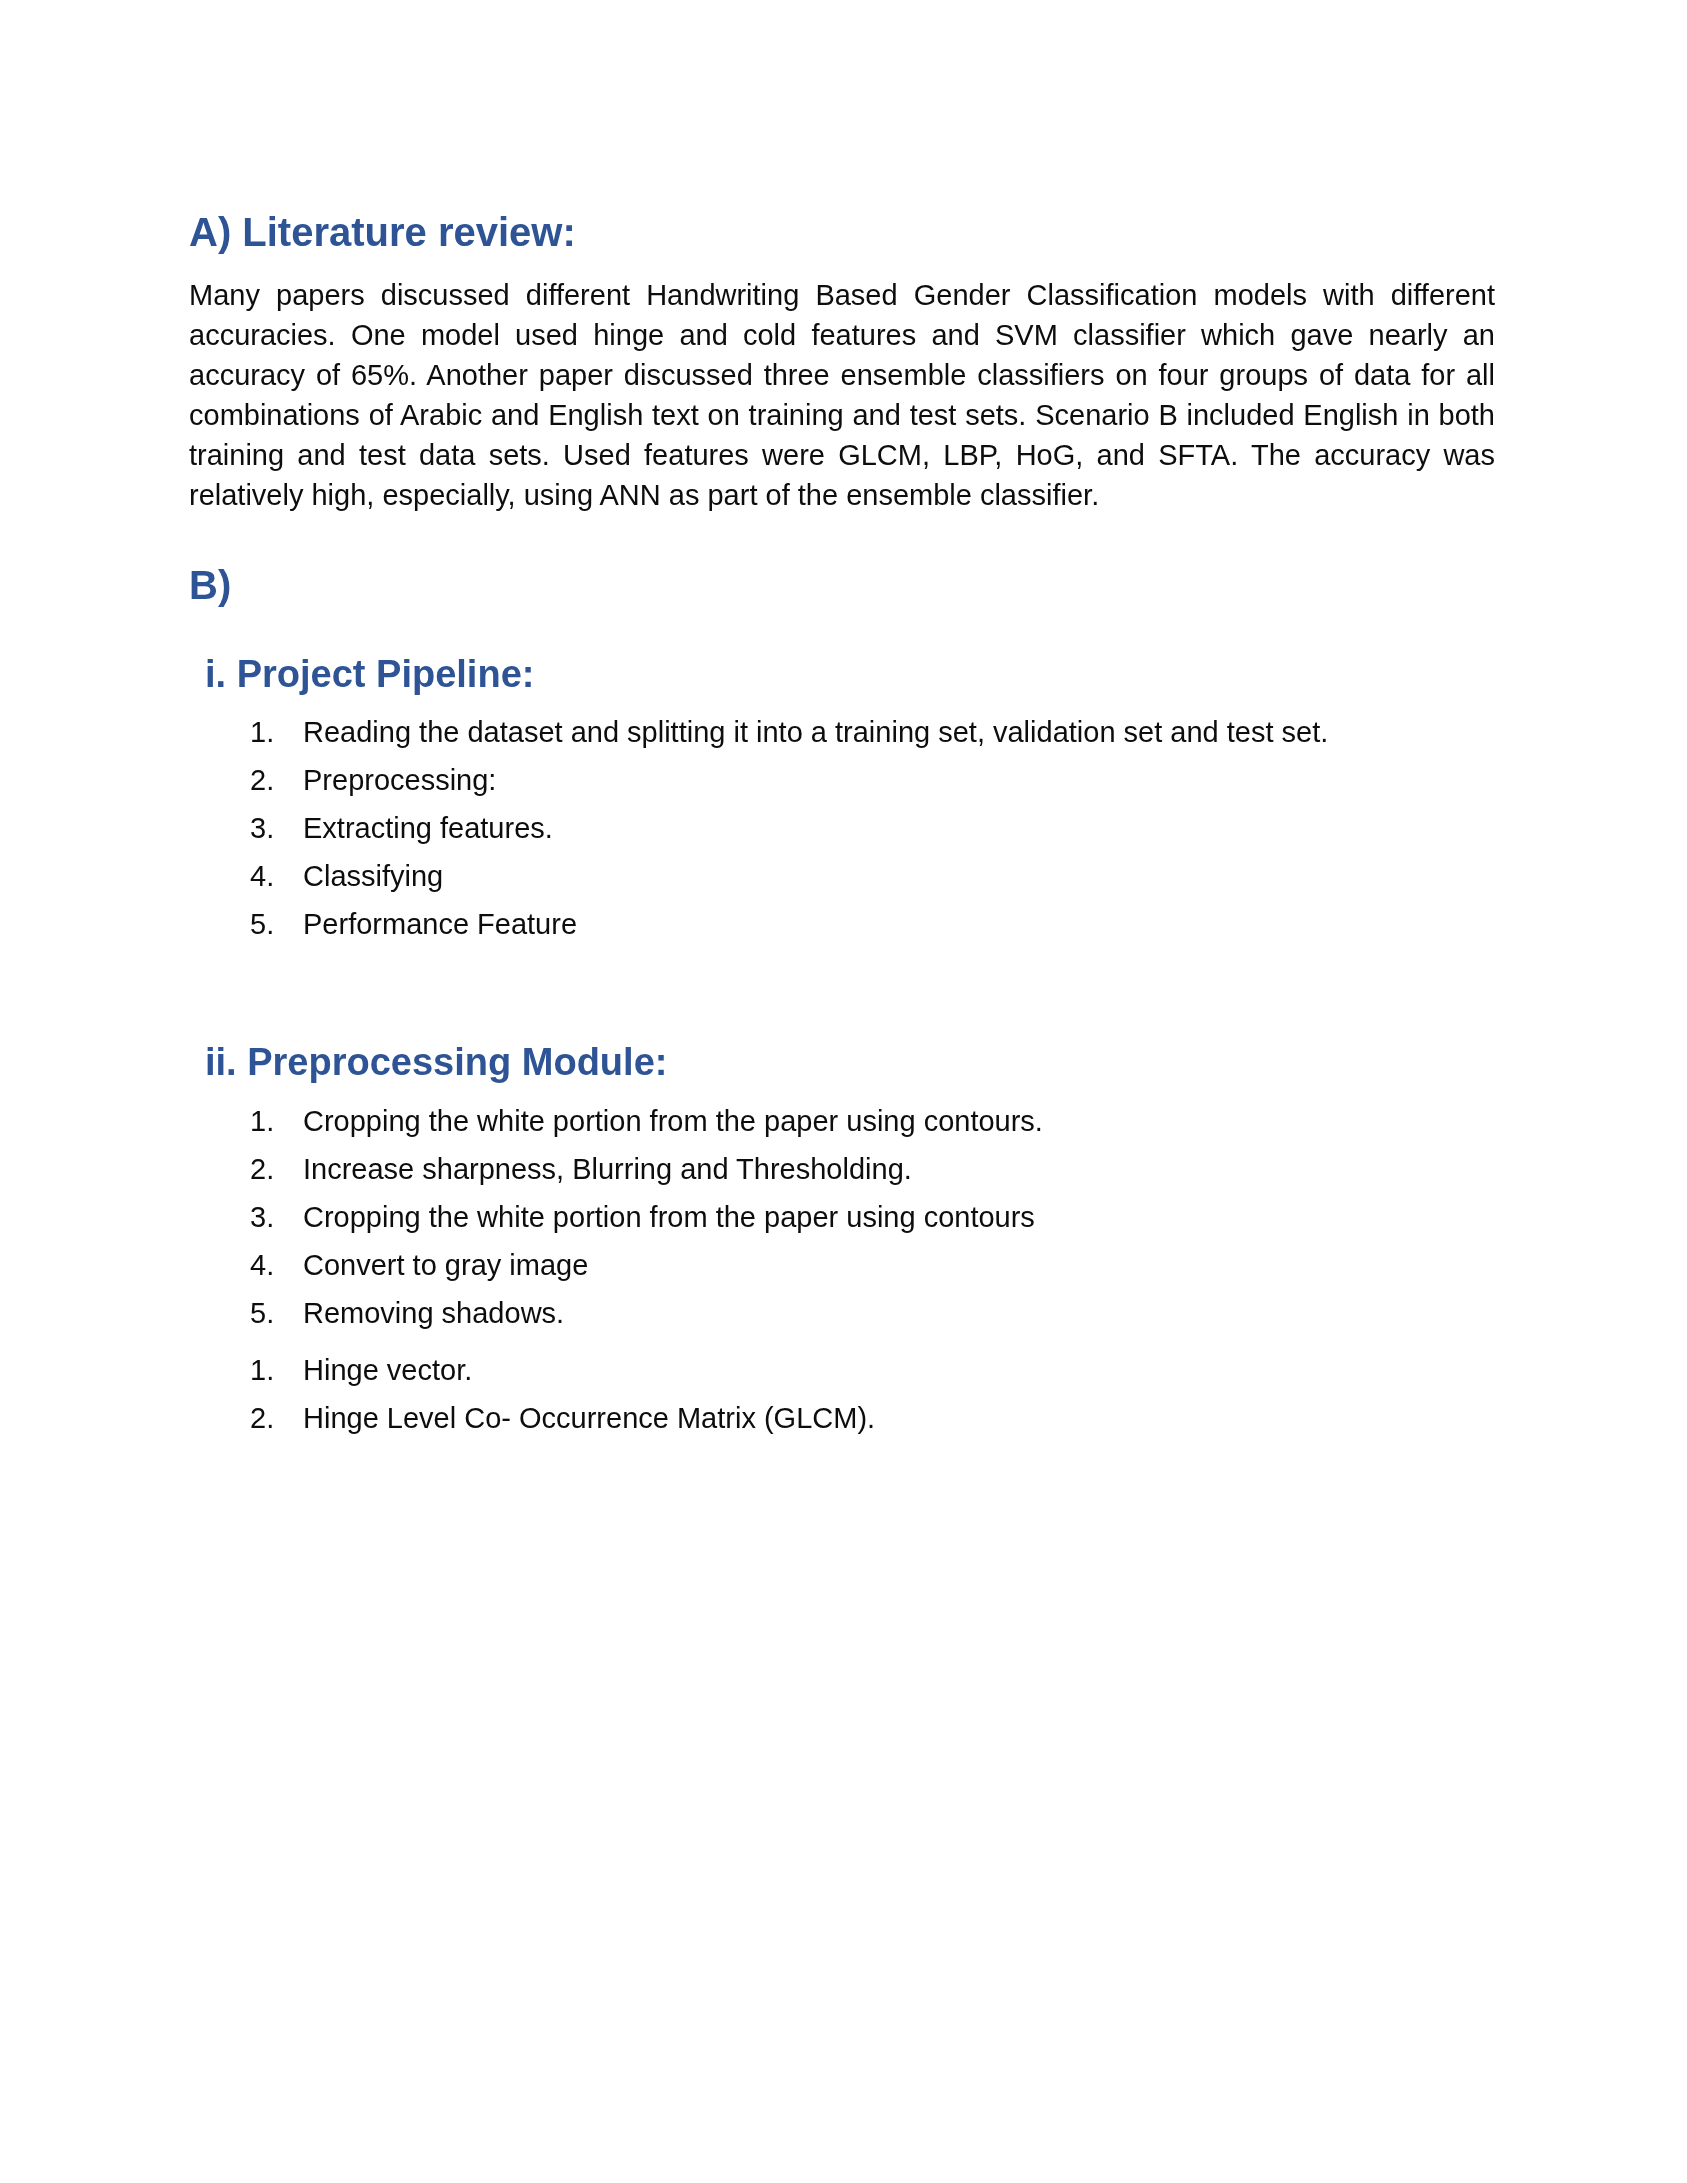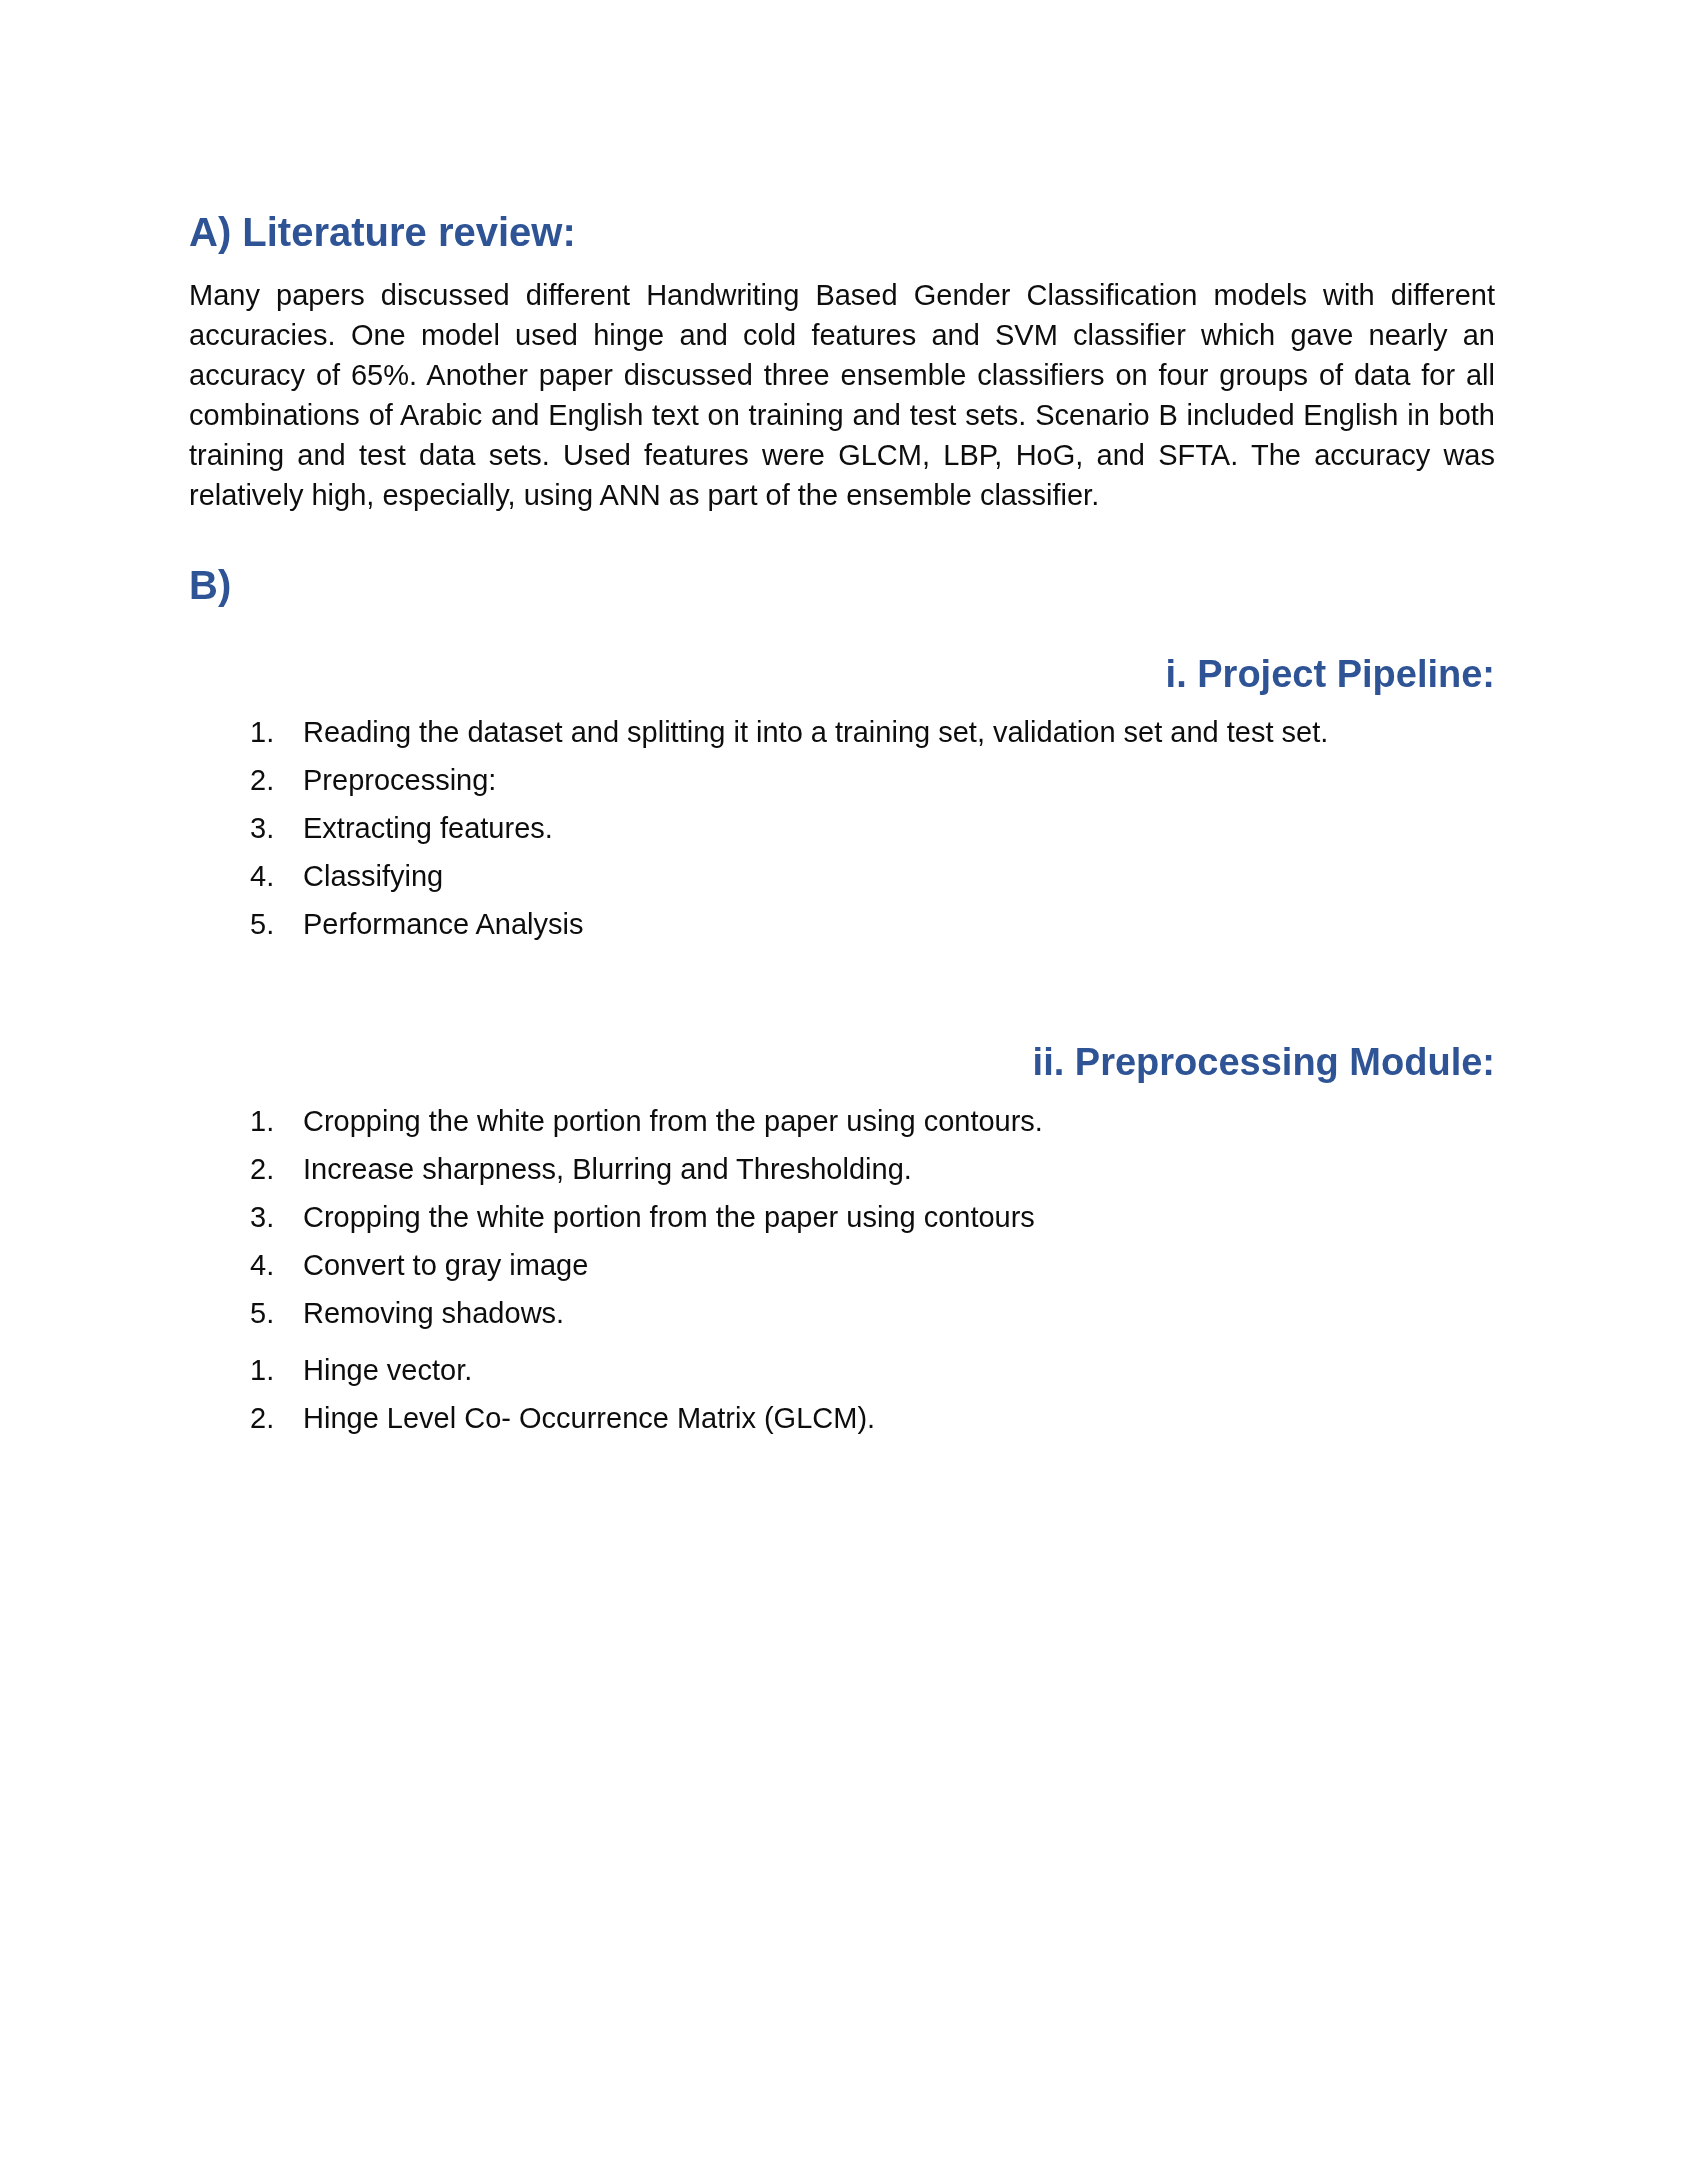--- a/index.html
+++ b/index.html
@@ -29,21 +29,20 @@
     font-weight: 700;
     font-size: 40px;
     line-height: 53px;
   }
   .heading-sub {
     color: var(--color-heading, #2F5496);
     font-weight: 700;
     font-size: 38px;
     line-height: 50px;
     padding-left: 16px;
-    text-align: right;
   }
   .body-paragraph {
     margin-top: 16px;
     font-size: 29px;
     line-height: 40px;
     text-align: justify;
     color: var(--color-body, #0D0D0D);
   }
   .heading-b { margin-top: 44px; }
   .heading-i { margin-top: 37px; }
@@ -112,21 +111,21 @@
       <li>
         <span class="li-num">3.</span>
         <span class="li-text">Extracting features.</span>
       </li>
       <li>
         <span class="li-num">4.</span>
         <span class="li-text">Classifying</span>
       </li>
       <li>
         <span class="li-num">5.</span>
-        <span class="li-text">Performance Analysis</span>
+        <span class="li-text">Performance Feature</span>
       </li>
     </ol>
 
     <div class="heading-sub heading-ii">ii. Preprocessing Module:</div>
     <ol class="doc-list">
       <li>
         <span class="li-num">1.</span>
         <span class="li-text">Cropping the white portion from the paper using contours.</span>
       </li>
       <li>

